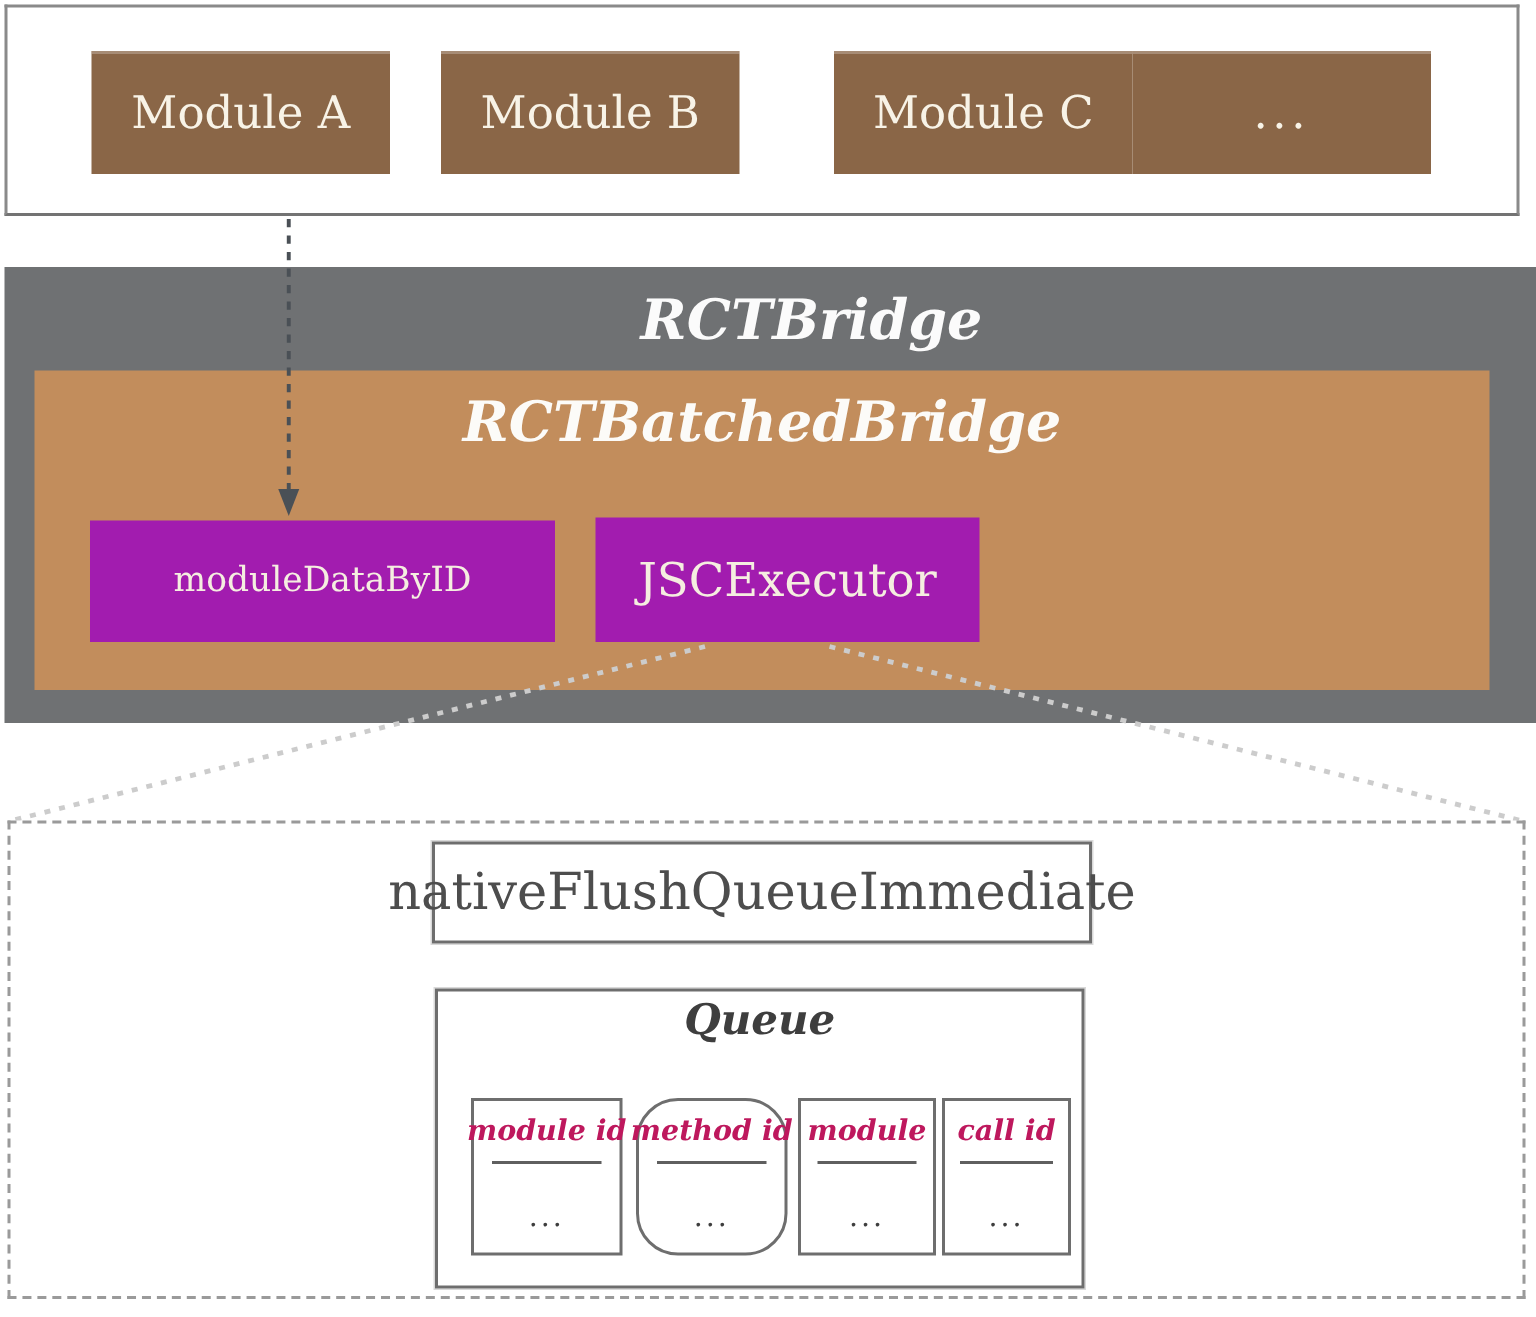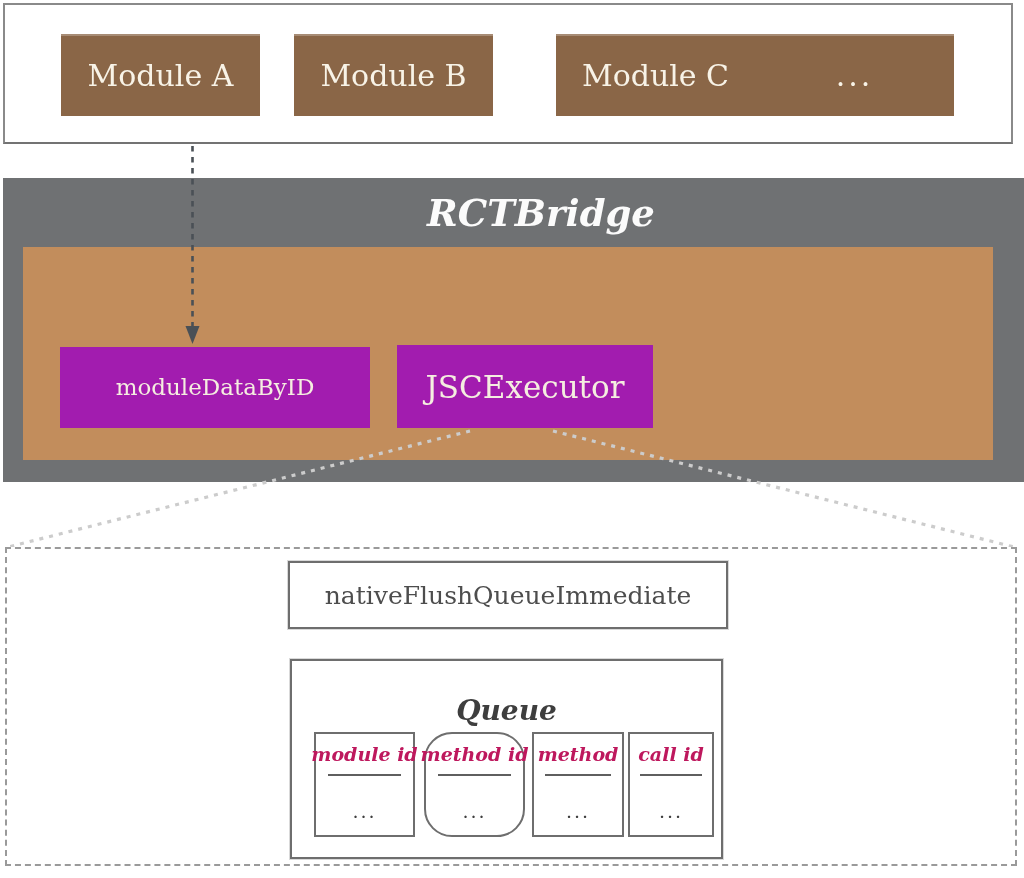--- a/index.html
+++ b/index.html
@@ -104,35 +104,35 @@
     border: 2px dashed #9a9a9a;
     background: #ffffff;
   }
   .flush-box {
     position: absolute;
     left: 281px; top: 12px;
     width: 436px; height: 64px;
     border: 2px solid #6e6e6e;
     box-shadow: 0 0 0 1px #d9d9d9;
     display: flex; align-items: center; justify-content: center;
-    font-size: 25px;
+    font-size: 34px;
     color: #4d4d4d;
     background: #ffffff;
   }
   .queue-box {
     position: absolute;
     left: 283px; top: 110px;
     width: 429px; height: 196px;
     border: 2px solid #6e6e6e;
     box-shadow: 0 0 0 1px #d9d9d9;
     background: #ffffff;
   }
   .queue-title {
     margin: 0;
-    padding-top: 33px;
+    padding-top: 2px;
     text-align: center;
     font-style: italic;
     font-weight: bold;
     font-size: 28px;
     color: #3e3e3e;
   }
   .queue-cell {
     position: absolute;
     top: 71px;
     height: 101px;
@@ -183,20 +183,21 @@
     </div>
     <div class="module-box module-d">
       <span>...</span>
     </div>
   </div>
 
   <div class="bridge-box">
     <h2 class="bridge-title">RCTBridge</h2>
 
     <div class="batched-box">
+      <h3 class="batched-title">RCTBatchedBridge</h3>
 
       <div class="inner-brown moduledata-box">
         <span>moduleDataByID</span>
       </div>
 
       <div class="inner-brown executor-box">
         <span>JSCExecutor</span>
       </div>
     </div>
   </div>
@@ -223,21 +224,21 @@
         <span class="cell-value">...</span>
       </div>
 
       <div class="queue-cell cell-2">
         <span class="cell-label">method id</span>
         <div class="cell-divider"></div>
         <span class="cell-value">...</span>
       </div>
 
       <div class="queue-cell cell-3">
-        <span class="cell-label">method</span>
+        <span class="cell-label">module</span>
         <div class="cell-divider"></div>
         <span class="cell-value">...</span>
       </div>
 
       <div class="queue-cell cell-4">
         <span class="cell-label">call id</span>
         <div class="cell-divider"></div>
         <span class="cell-value">...</span>
       </div>
     </div>

